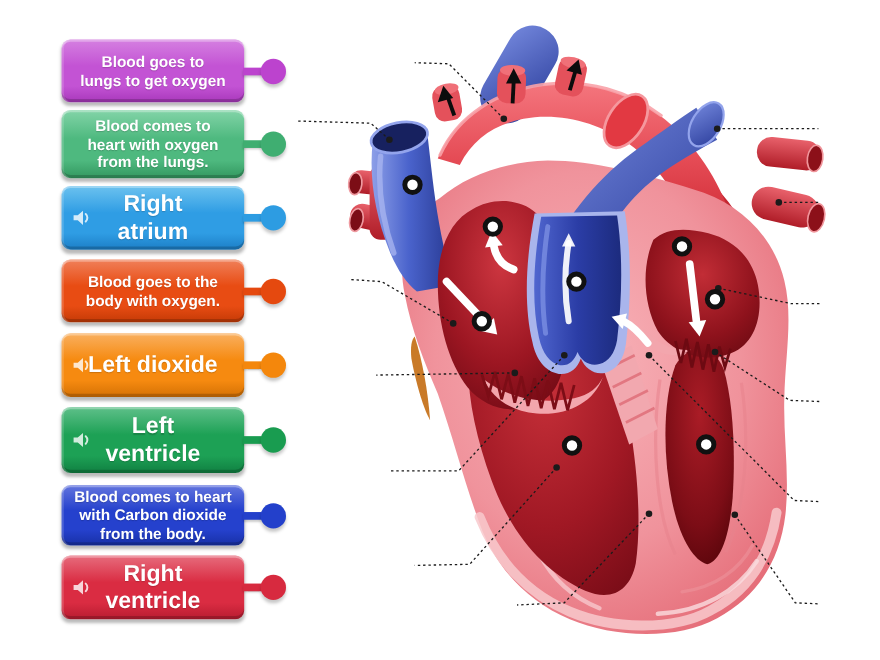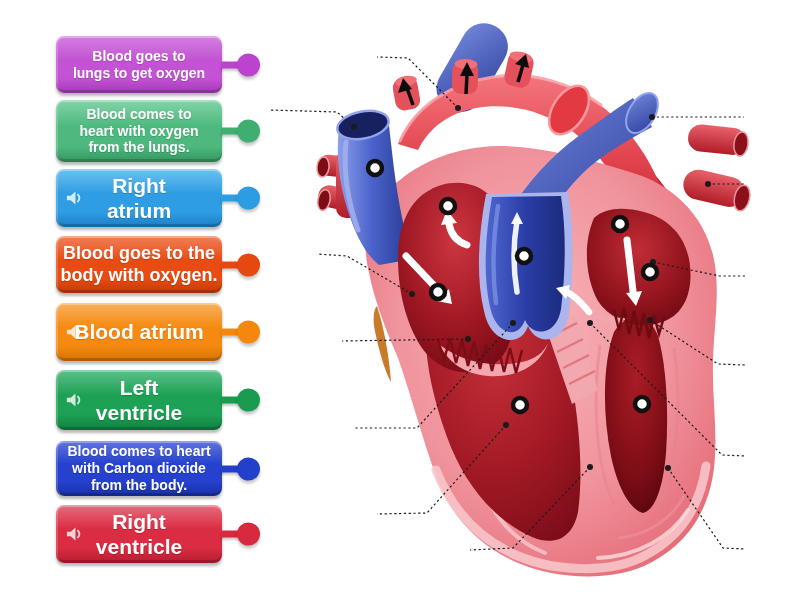--- a/index.html
+++ b/index.html
@@ -224,23 +224,23 @@
 <div class="card" style="left: 56px; top: 100px; width: 166px; height: 62px; font-size: 14px; background: linear-gradient(rgb(131, 212, 168) 0%, rgb(78, 185, 127) 42%, rgb(78, 185, 127) 74%, rgb(51, 151, 95) 100%);"><span class="card-label">Blood comes to
 heart with oxygen
 from the lungs.</span><div class="conn-bar" style="background: rgb(63, 174, 113);"></div><div class="conn-dot" style="background: rgb(63, 174, 113);"></div></div>
     <div class="card" style="left: 56px; top: 36px; width: 166px; height: 57px; font-size: 14px; background: linear-gradient(rgb(213, 128, 225) 0%, rgb(195, 83, 212) 42%, rgb(195, 83, 212) 74%, rgb(168, 56, 187) 100%);"><span class="card-label">Blood goes to
 lungs to get oxygen</span><div class="conn-bar" style="background: rgb(188, 67, 206);"></div><div class="conn-dot" style="background: rgb(188, 67, 206);"></div></div>
     <div class="card" style="left: 56px; top: 169px; width: 166px; height: 58px; font-size: 21px; background: linear-gradient(rgb(108, 194, 239) 0%, rgb(47, 157, 228) 42%, rgb(47, 157, 228) 74%, rgb(28, 126, 198) 100%);"><span class="card-label">Right
 atrium</span><svg viewBox="0 0 20 20" width="19" height="19" class="audio-icon">
         <path d="M2,7.6 L6,7.6 L11,3.2 L11,16.8 L6,12.4 L2,12.4 Z" fill="#fff"></path>
         <path d="M13.6,6.4 A4.9,4.9 0 0 1 13.6,13.6" fill="none" stroke="#fff" stroke-width="1.9" stroke-linecap="round"></path>
       </svg><div class="conn-bar" style="background: rgb(45, 156, 226);"></div><div class="conn-dot" style="background: rgb(45, 156, 226);"></div></div>
-    <div class="card" style="left: 56px; top: 236px; width: 166px; height: 57px; font-size: 18px; background: linear-gradient(rgb(240, 128, 90) 0%, rgb(232, 76, 19) 42%, rgb(232, 76, 19) 74%, rgb(196, 58, 6) 100%);"><span class="card-label">Blood goes to the
+    <div class="card" style="left: 56px; top: 236px; width: 166px; height: 57px; font-size: 14px; background: linear-gradient(rgb(240, 128, 90) 0%, rgb(232, 76, 19) 42%, rgb(232, 76, 19) 74%, rgb(196, 58, 6) 100%);"><span class="card-label">Blood goes to the
 body with oxygen.</span><div class="conn-bar" style="background: rgb(229, 73, 15);"></div><div class="conn-dot" style="background: rgb(229, 73, 15);"></div></div>
-    <div class="card" style="left: 56px; top: 303px; width: 166px; height: 58px; font-size: 21px; background: linear-gradient(rgb(249, 176, 96) 0%, rgb(246, 138, 16) 42%, rgb(246, 138, 16) 74%, rgb(212, 113, 4) 100%);"><span class="card-label">Blood atrium</span><svg viewBox="0 0 20 20" width="19" height="19" class="audio-icon">
+    <div class="card" style="left: 56px; top: 303px; width: 166px; height: 58px; font-size: 21px; background: linear-gradient(rgb(249, 176, 96) 0%, rgb(246, 138, 16) 42%, rgb(246, 138, 16) 74%, rgb(212, 113, 4) 100%);"><span class="card-label">Left dioxide</span><svg viewBox="0 0 20 20" width="19" height="19" class="audio-icon">
         <path d="M2,7.6 L6,7.6 L11,3.2 L11,16.8 L6,12.4 L2,12.4 Z" fill="#fff"></path>
         <path d="M13.6,6.4 A4.9,4.9 0 0 1 13.6,13.6" fill="none" stroke="#fff" stroke-width="1.9" stroke-linecap="round"></path>
       </svg><div class="conn-bar" style="background: rgb(244, 135, 12);"></div><div class="conn-dot" style="background: rgb(244, 135, 12);"></div></div>
     <div class="card" style="left: 56px; top: 370px; width: 166px; height: 60px; font-size: 21px; background: linear-gradient(rgb(95, 192, 138) 0%, rgb(29, 161, 85) 42%, rgb(29, 161, 85) 74%, rgb(16, 127, 65) 100%);"><span class="card-label">Left
 ventricle</span><svg viewBox="0 0 20 20" width="19" height="19" class="audio-icon">
         <path d="M2,7.6 L6,7.6 L11,3.2 L11,16.8 L6,12.4 L2,12.4 Z" fill="#fff"></path>
         <path d="M13.6,6.4 A4.9,4.9 0 0 1 13.6,13.6" fill="none" stroke="#fff" stroke-width="1.9" stroke-linecap="round"></path>
       </svg><div class="conn-bar" style="background: rgb(25, 156, 80);"></div><div class="conn-dot" style="background: rgb(25, 156, 80);"></div></div>
     <div class="card" style="left: 56px; top: 441px; width: 166px; height: 55px; font-size: 14px; background: linear-gradient(rgb(99, 117, 222) 0%, rgb(37, 65, 205) 42%, rgb(37, 65, 205) 74%, rgb(24, 48, 166) 100%);"><span class="card-label">Blood comes to heart
 with Carbon dioxide

